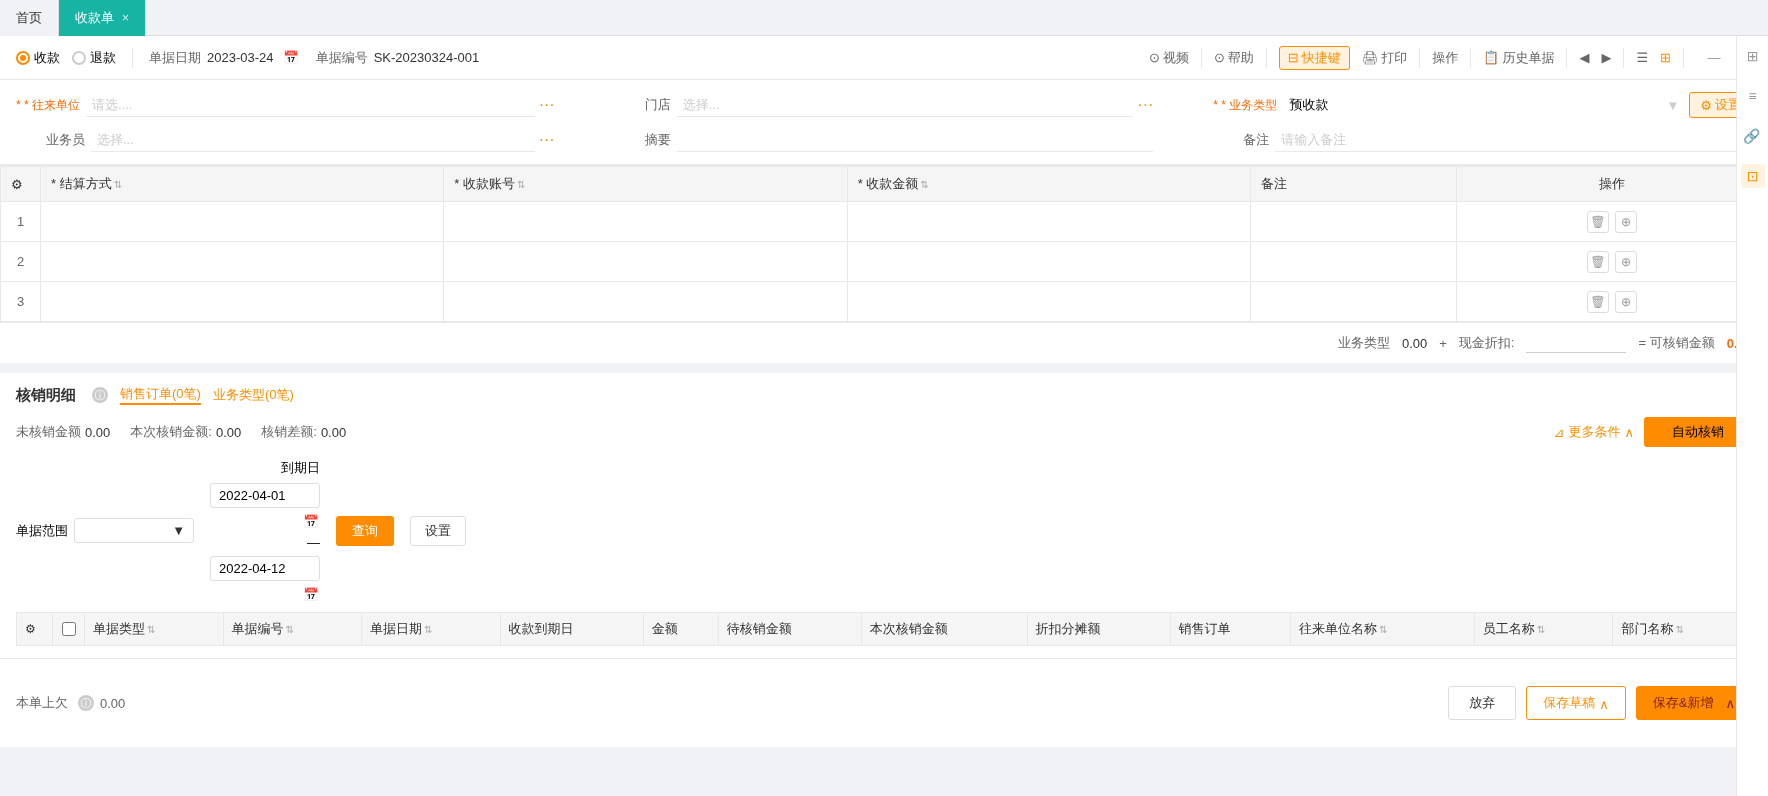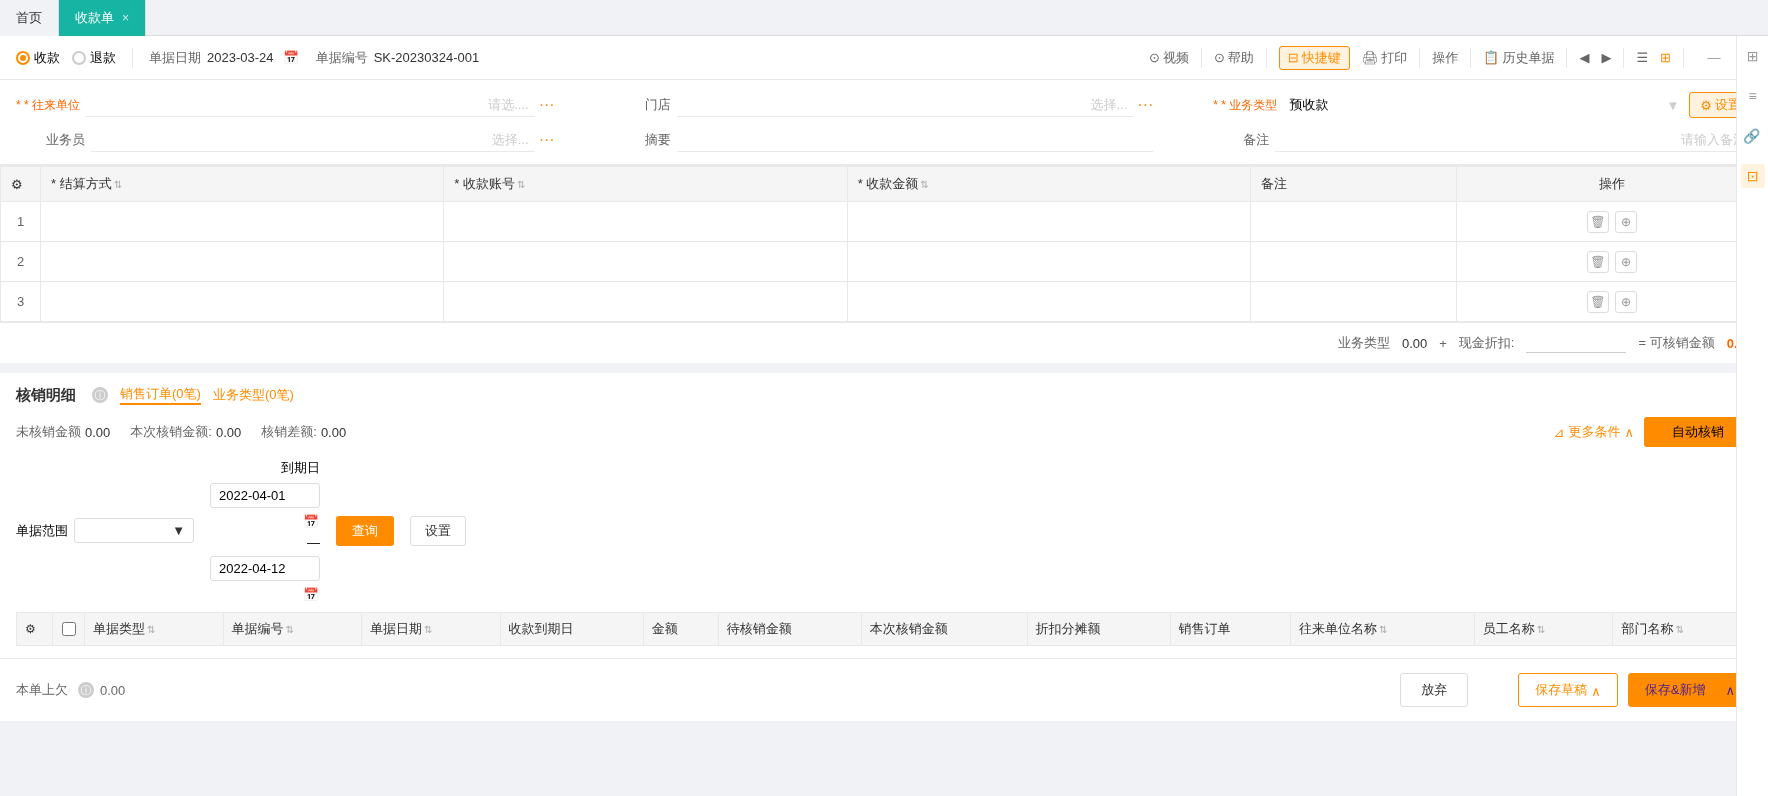--- a/index.html
+++ b/index.html
@@ -36,21 +36,21 @@
     .toolbar-btn { display: flex; align-items: center; gap: 3px; color: #666; cursor: pointer; white-space: nowrap; }
     .shortcut-btn { background: #fff3e0; border: 1px solid #ff8c00; color: #ff8c00; padding: 2px 8px; border-radius: 3px; cursor: pointer; display: flex; align-items: center; gap: 3px; }
     .window-controls { display: flex; gap: 8px; margin-left: 8px; }
     .win-btn { width: 20px; height: 20px; display: flex; align-items: center; justify-content: center; cursor: pointer; color: #999; }
     .form-section { padding: 12px 16px; background: #fff; border-bottom: 1px solid #e8e8e8; }
     .form-row { display: flex; align-items: center; gap: 0; margin-bottom: 10px; }
     .form-row:last-child { margin-bottom: 0; }
     .form-field { display: flex; align-items: center; flex: 1; min-width: 0; }
     .form-field-label { color: #f60; font-size: 12px; white-space: nowrap; margin-right: 6px; }
     .form-field-label.required::before { content: '* '; color: #f60; }
-    .form-input { flex: 1; border: none; border-bottom: 1px solid #e8e8e8; padding: 4px 6px; color: #ccc; outline: none; min-width: 0; text-align: right; }
+    .form-input { flex: 1; border: none; border-bottom: 1px solid #e8e8e8; padding: 4px 6px; color: #ccc; outline: none; min-width: 0; }
     .form-input::placeholder { color: #ccc; }
     .more-btn { color: #ff8c00; margin-left: 4px; cursor: pointer; font-size: 16px; }
     .form-field-plain { color: #666; white-space: nowrap; margin-right: 6px; margin-left: 30px; }
 
     
     .table-section { background: #fff; border-top: 1px solid #e8e8e8; }
     .data-table { width: 100%; border-collapse: collapse; }
     .data-table th {
       background: #f5f5f5; border: 1px solid #e8e8e8; padding: 8px 10px;
       text-align: left; font-weight: normal; color: #333; white-space: nowrap;
@@ -90,26 +90,26 @@
     .filter-input { border: 1px solid #ddd; padding: 4px 8px; border-radius: 3px; background: #fff; width: 110px; }
     .date-range { display: flex; align-items: flex-end; gap: 6px; flex-direction: column; }
     .query-btn { background: #ff8c00; color: #fff; border: none; padding: 6px 16px; border-radius: 3px; cursor: pointer; }
     .settings-btn-sm { background: #fff; color: #333; border: 1px solid #ddd; padding: 5px 14px; border-radius: 3px; cursor: pointer; }
 
     
     .bottom-table { width: 100%; border-collapse: collapse; margin-top: 2px; }
     .bottom-table th { background: #f5f5f5; border: 1px solid #e8e8e8; padding: 7px 8px; text-align: left; font-weight: normal; color: #333; white-space: nowrap; font-size: 12px; }
 
     
-    .footer { background: #fff; border-top: 1px solid #e8e8e8; padding: 14px 16px; display: flex; align-items: center; }
+    .footer { background: #fff; border-top: 1px solid #e8e8e8; padding: 27px 16px; display: flex; align-items: center; }
     .footer-left { display: flex; align-items: center; gap: 6px; color: #666; }
     .footer-right { margin-left: auto; display: flex; gap: 10px; }
     .btn-abandon { background: #fff; border: 1px solid #ddd; color: #333; padding: 7px 20px; border-radius: 3px; cursor: pointer; }
-    .btn-save-draft { background: #fff; border: 1px solid #ff8c00; color: #ff8c00; padding: 7px 16px; border-radius: 3px; cursor: pointer; display: flex; align-items: flex-end; gap: 4px; margin-left: 40px; }
-    .btn-save-new { background: #ff8c00; border: 1px solid #ff8c00; color: #4c1d95; padding: 7px 16px; border-radius: 3px; cursor: pointer; display: flex; align-items: center; gap: 20px; }
+    .btn-save-draft { background: #fff; border: 1px solid #ff8c00; color: #ff8c00; padding: 7px 16px; border-radius: 3px; cursor: pointer; display: flex; align-items: flex-end; gap: 4px; }
+    .btn-save-new { background: #ff8c00; border: 1px solid #ff8c00; color: #7f1d1d; padding: 7px 16px; border-radius: 3px; cursor: pointer; display: flex; align-items: center; gap: 12px; }
 
     
     .right-sidebar { position: fixed; right: 0; top: 36px; width: 32px; background: #fff; border-left: 1px solid #e8e8e8; display: flex; flex-direction: column; align-items: center; padding: 8px 0; gap: 16px; height: calc(100% - 36px); }
     .sidebar-icon { width: 24px; height: 24px; display: flex; align-items: center; justify-content: center; cursor: pointer; color: #999; font-size: 14px; }
     .sidebar-icon.active { color: #ff8c00; background: #fff3e0; border-radius: 3px; }
 
     
     .content-area { width: calc(1768px - 32px); overflow-y: auto; max-height: calc(796px - 36px); }
 
     .checkbox-cell { display: flex; align-items: center; justify-content: center; }

